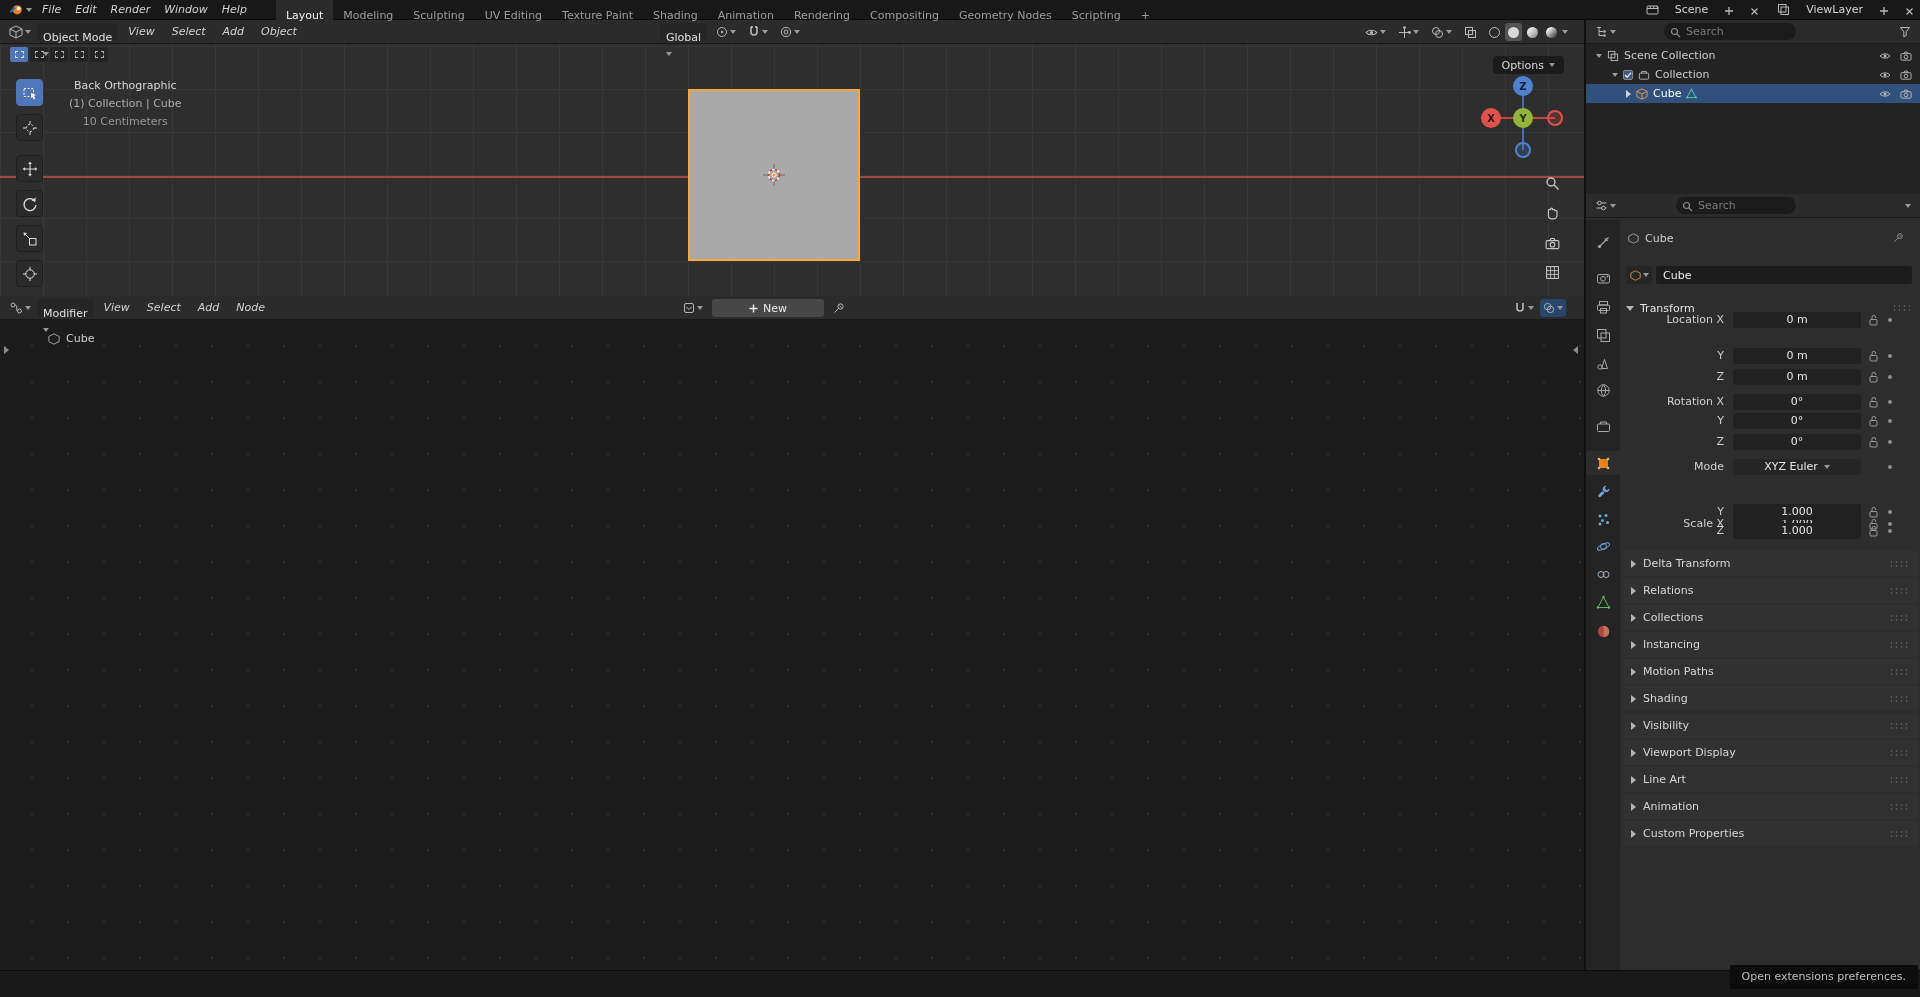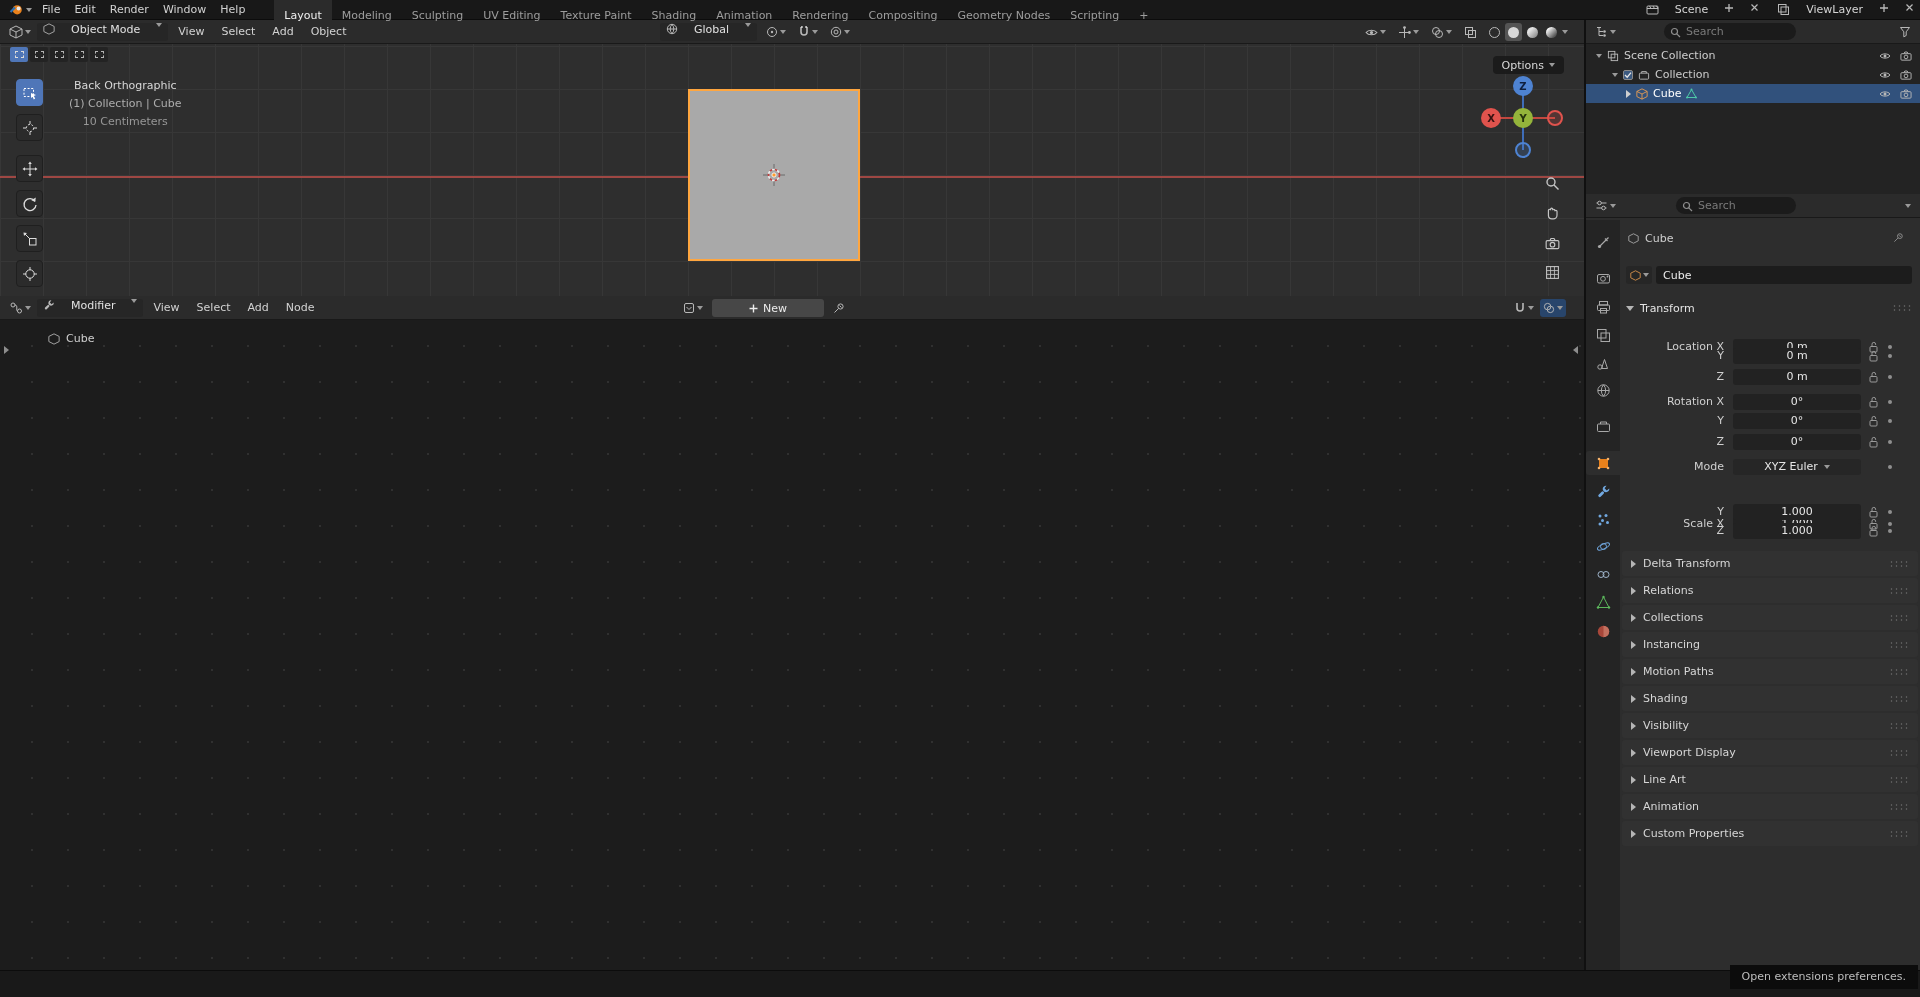--- a/index.html
+++ b/index.html
@@ -4,38 +4,38 @@
 <style>
   * { margin:0; padding:0; box-sizing:border-box; }
   html,body { width:1920px; height:997px; overflow:hidden; background:#0e0e0e; }
   body { font-family:"DejaVu Sans","Liberation Sans",sans-serif; font-size:11px; color:#c8c8c8; }
   #app { position:relative; width:1920px; height:997px; background:#101010; }
 
   
   .chev-d { display:inline-block; width:0; height:0; border-left:3.5px solid transparent; border-right:3.5px solid transparent; border-top:4.5px solid #9a9a9a; }
   .tri-r { display:inline-block; width:0; height:0; border-top:4px solid transparent; border-bottom:4px solid transparent; border-left:5px solid #b5b5b5; }
   .tri-d { display:inline-block; width:0; height:0; border-left:4px solid transparent; border-right:4px solid transparent; border-top:5px solid #b5b5b5; }
-  .menu { padding:0 7px; height:20px; line-height:20px; color:#d2d2d2; border-radius:3px; white-space:nowrap; }
-  .pill { background:#262626; border-radius:3px; height:18px; display:flex; align-items:flex-start; gap:16px; padding:0 6px; color:#e0e0e0; white-space:nowrap; }
+  .menu { padding:0 7px; height:20px; line-height:20px; color:#d2d2d2; border-radius:3px; white-space:nowrap;font-style:italic; }
+  .pill { background:#262626; border-radius:3px; height:18px; display:flex; align-items:flex-start; gap:8px; padding:0 6px; color:#e0e0e0; white-space:nowrap;flex-direction:column; }
   .ibtn { display:flex; align-items:center; gap:2px; padding:0 3px; height:18px; border-radius:3px; color:#b8b8b8; }
   svg { display:block; }
   .ic { color:#b8b8b8; }
   .searchwrap { position:relative; display:flex; align-items:center; }
   .searchwrap svg { position:absolute; left:6px; top:3.5px; pointer-events:none; }
   input.search { background:#1b1b1b; border:none; border-radius:9px; height:17px; color:#cfcfcf; padding:0 8px 0 22px; font:inherit; font-size:11px; width:132px; outline:none; }
   input::placeholder { color:#7a7a7a; }
   .grip { width:20px; height:8px; background-image:radial-gradient(#616161 1px, transparent 1.2px); background-size:5px 4px; opacity:.85; }
 
   
   #topbar { position:absolute; left:0; top:0; width:1920px; height:20px; background:#181818; display:flex; align-items:center; padding:0 6px; border-bottom:1px solid #0c0c0c; z-index:10; }
   .wtabs { display:flex; align-items:flex-end; margin-left:22px; height:20px; }
   .wtab { height:20px; line-height:20px; padding:14px 10px; color:#9d9d9d; border-radius:5px 5px 0 0; white-space:nowrap; }
   .wtab.active { background:#2b2b2b; color:#efefef; }
   .tb-right { margin-left:auto; display:flex; align-items:center; gap:4px; }
-  .tb-group { display:flex; align-items:flex-start; gap:16px; margin-left:14px; color:#d5d5d5; }
+  .tb-group { display:flex; align-items:flex-end; gap:16px; margin-left:14px; color:#d5d5d5; }
 
   
   .ed-header { height:24px; background:#2b2b2b; display:flex; align-items:center; gap:3px; padding:0 6px; position:relative; border-bottom:1px solid #191919; z-index:5; }
 
   #viewport { position:absolute; left:0; top:20px; width:1584px; height:276px; }
   #vp-canvas { position:absolute; left:0; top:24px; width:1584px; height:252px; overflow:hidden;
     background-color:#2e2e2e;
     background-image:linear-gradient(#373737 1px, transparent 1px),linear-gradient(90deg,#373737 1px, transparent 1px);
     background-size:43px 43px; background-position:0 2px; }
   #vp-redline { position:absolute; left:0; top:132px; width:1584px; height:2px; background:#b24b47; opacity:.85; }
@@ -704,21 +704,21 @@
         </span>
         <input id="name-field" value="Cube" style="">
       </div>
 
       <div id="transform-header">
         <span class="tri-d"></span>
         <span>Transform</span>
         <span class="grip"></span>
       </div>
 
-      <div class="t-row" style="top:119px;">
+      <div class="t-row" style="top:92px;">
         <span class="t-label">Location X</span>
         <div class="t-field"><span>0 m</span></div>
         <span class="t-lock">
             <svg width="9" height="12" viewBox="0 0 9 12">
               <rect x="1" y="5.5" width="7" height="5.5" rx="1" fill="none" stroke="currentColor"></rect>
               <path d="M3 5.5 V3.2 a1.8 1.8 0 0 1 3.6 0 V4" fill="none" stroke="currentColor"></path>
             </svg>
           </span>
         <span class="t-dot"></span>
       </div>

